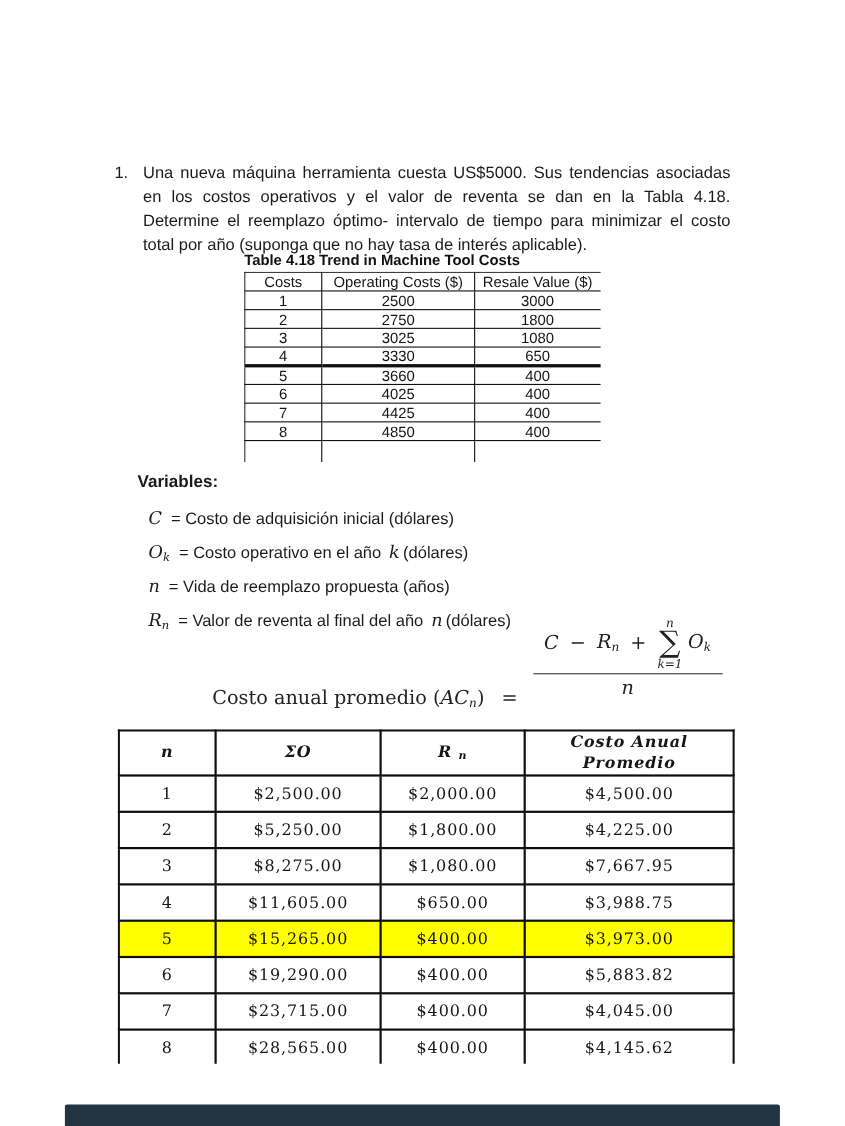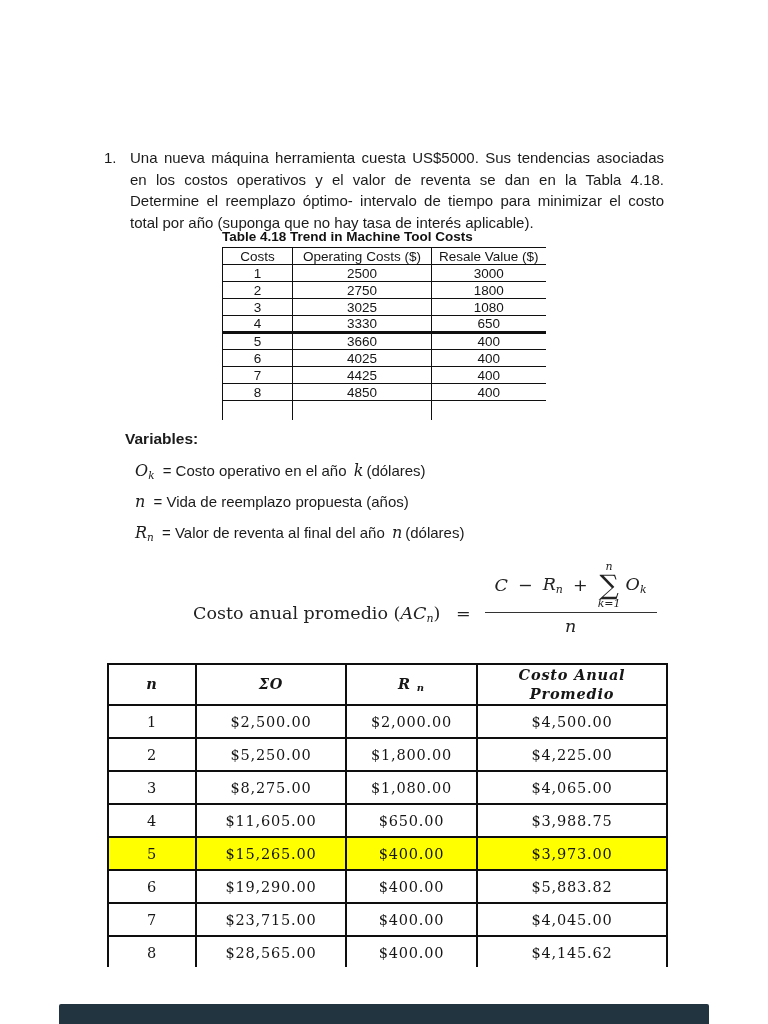--- a/index.html
+++ b/index.html
@@ -34,21 +34,21 @@
   .var-heading { font-weight: bold; font-size: 15.5px; margin-bottom: 13px; }
   .var-line { padding-left: 10px; height: 21px; margin-bottom: 10px; }
   .var-sym { font-family: "DejaVu Serif", serif; font-style: italic; font-size: 16px; }
   .var-sub { font-family: "DejaVu Serif", serif; font-style: italic; font-size: 10.5px; vertical-align: -3px; }
   .var-mid { margin-left: 4px; }
   .var-tailsym { font-family: "DejaVu Serif", serif; font-style: italic; font-size: 16px; margin-left: 3px; }
   .var-tail { margin-left: 3px; }
 
   
   .formula { left: 193px; top: 561px; display: flex; align-items: flex-start; font-family: "DejaVu Serif", serif; font-size: 17.5px; color: #222; }
-  .f-lhs { margin-top: 42px; white-space: nowrap; }
+  .f-lhs { margin-top: 64px; white-space: nowrap; }
   .f-var { font-style: italic; }
   .f-sub { font-style: italic; font-size: 11px; vertical-align: -3px; }
   .f-eq { margin: 0 6px 0 10px; }
   .fraction { display: flex; flex-direction: column; align-items: center; margin-left: 8px; }
   .f-num { display: flex; align-items: center; padding: 0 10px 0 10px; }
   .f-op { margin: 0 10px; }
   .sigma-block { display: flex; flex-direction: column; align-items: center; line-height: 1; }
   .sigma-top, .sigma-bot { font-style: italic; font-size: 11px; }
   .sigma-glyph { font-size: 27px; line-height: 0.95; font-style: normal; }
   .f-bar { width: 100%; height: 0; border-top: 1.3px solid #333; margin-top: 3px; }
@@ -132,20 +132,25 @@
         <td class="c-year"></td>
           <td class="c-op"></td>
           <td class="c-res"></td>
       </tr>
     </tbody>
   </table>
 </div>
 
 <div class="abs variables">
   <div class="var-heading">Variables:</div>
+  <div class="var-line">
+    <span class="var-sym">C</span><span class="var-sub"></span>
+    <span class="var-mid">= Costo de adquisición inicial (dólares)</span>
+    <span class="var-tailsym"></span><span class="var-tail"></span>
+  </div>
   <div class="var-line">
     <span class="var-sym">O</span><span class="var-sub">k</span>
     <span class="var-mid">= Costo operativo en el año</span>
     <span class="var-tailsym">k</span><span class="var-tail">(dólares)</span>
   </div>
   <div class="var-line">
     <span class="var-sym">n</span><span class="var-sub"></span>
     <span class="var-mid">= Vida de reemplazo propuesta (años)</span>
     <span class="var-tailsym"></span><span class="var-tail"></span>
   </div>
@@ -198,21 +203,21 @@
       <tr>
         <td>2</td>
         <td>$5,250.00</td>
         <td>$1,800.00</td>
         <td>$4,225.00</td>
       </tr>
       <tr>
         <td>3</td>
         <td>$8,275.00</td>
         <td>$1,080.00</td>
-        <td>$4,065.00</td>
+        <td>$7,667.95</td>
       </tr>
       <tr>
         <td>4</td>
         <td>$11,605.00</td>
         <td>$650.00</td>
         <td>$3,988.75</td>
       </tr>
       <tr class="highlight">
         <td>5</td>
         <td>$15,265.00</td>

